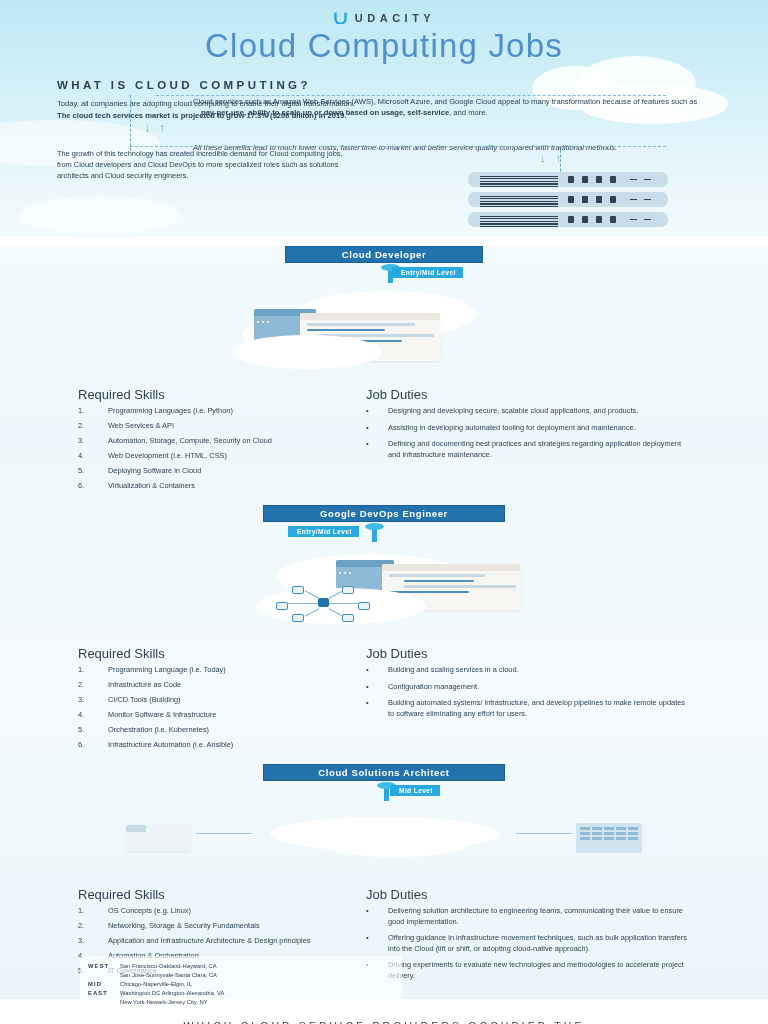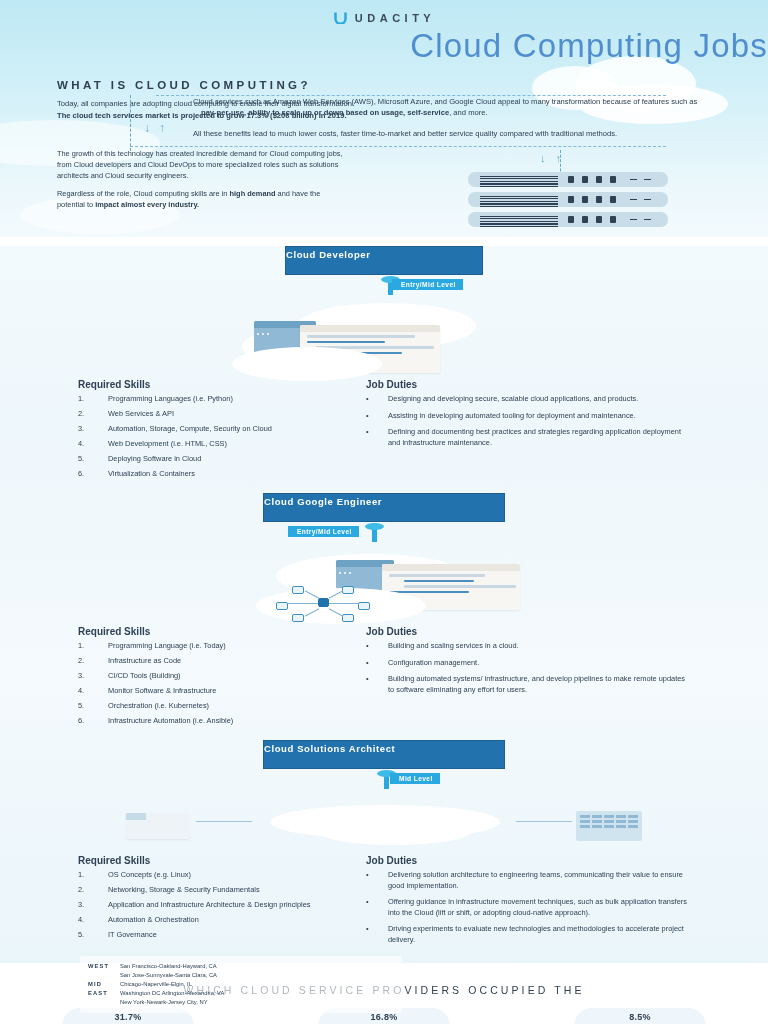--- a/index.html
+++ b/index.html
@@ -42,21 +42,21 @@
     font-weight: 600;
   }
   .brand .logo {
     display: inline-block;
     width: 15px; height: 13px;
     margin-right: 7px;
     vertical-align: -2px;
   }
   .hero-title {
     position: relative;
-    text-align: right;
+    text-align: center;
     font-size: 33px;
     color: #4f8fd0;
     letter-spacing: 1.2px;
     font-weight: 300;
     margin-top: 3px;
   }
   .hero h2.sec-h {
     position: relative;
     margin: 14px 0 0 57px;
     font-size: 11.5px;
@@ -97,21 +97,21 @@
     letter-spacing: 9px;
   }
   .para-right {
     position: absolute;
     left: 193px; top: 96px;
     width: 510px;
     font-size: 7.6px;
     line-height: 1.5;
     color: #2e4154;
   }
-  .para-right p + p { margin-top: 9px; }
+  .para-right p + p { margin-top: 23px; font-style: italic; }
   .para-right b { font-weight: 700; margin-left: 8px; }
 
   .dash-line2 {
     position: absolute;
     left: 130px; top: 146px;
     width: 536px;
     border-top: 1.4px dashed #7fb8d8;
   }
   .growth {
     position: absolute;
@@ -156,26 +156,27 @@
   .profiles-title {
     text-align: center;
     font-size: 10.5px;
     letter-spacing: 3.2px;
     font-weight: 700;
     color: #2f3f50;
     padding-top: 11px;
   }
   .role-banner {
     margin: 9px auto 0;
-    width: 198px; height: 29px;
+    width: 198px; height: 17px;
     background: #2273ad;
     color: #ffffff;
     font-size: 9.5px;
     font-weight: 700;
     letter-spacing: .6px;
+    text-align: center;
     line-height: 15px;
     border: 1px solid #1d5f91;
   }
   .level-wrap { position: relative; height: 26px; }
   .level-badge {
     position: absolute;
     top: 4px;
     height: 11px;
     padding: 0 7px 0 9px;
     background: #2aa9e0;
@@ -214,21 +215,21 @@
   .dot { width:2px;height:2px;border-radius:50%;background:#ffffff;display:inline-block;margin:2.5px 0 0 3px;}
 
   .node { position:absolute; border:1.3px solid #3d8fc0; border-radius:2px; background:#eaf5fb;}
   .node.c { background:#2273ad; border-color:#2273ad;}
   .nline { position:absolute; background:#7fb3d4; height:1px;}
 
   .cols { display:flex; padding: 4px 0 0 0; }
   .col-left  { width: 330px; padding-left: 78px; }
   .col-right { width: 360px; padding-left: 36px; }
   .col-h {
-    font-size: 10px; font-weight: 700; color:#2e4154; margin-bottom: 4px;
+    font-size: 13px; font-weight: 400; color:#2e4154; margin-bottom: 4px; margin-top: 20px;
   }
   ol.skills { list-style: none; }
   ol.skills li {
     font-size: 7.4px; color:#2e4154; line-height:1.42;
     display:flex; margin-bottom: 4.5px;
   }
   ol.skills li .num { width: 30px; flex: 0 0 30px; }
   ul.duties { list-style:none; }
   ul.duties li {
     font-size: 7.4px; color:#2e4154; line-height:1.42;
@@ -312,21 +313,20 @@
 
     <div class="para-right">
       <p><span>Cloud services such as Amazon Web Services (AWS), Microsoft Azure, and Google Cloud appeal to many transformation because of features such as </span><b>pay-per-use, ability to scale up or down based on usage, self-service</b><span>, and more.</span></p>
       <p>All these benefits lead to much lower costs, faster time-to-market and better service quality compared with traditional methods.</p>
     </div>
 
     <div class="dash-line2"></div>
 
     <div class="growth">
       <p>The growth of this technology has created incredible demand for Cloud computing jobs, from Cloud developers and Cloud DevOps to more specialized roles such as solutions architects and Cloud security engineers.</p>
-      <p><span>Regardless of the role, Cloud computing skills are in </span><b>high demand</b><span> and have the potential to </span><b>impact almost every industry.</b></p>
     </div>
 
     <div class="arrows2">
       <span>↓</span><span>↑</span>
     </div>
     <div class="dash-vert2"></div>
 
     <div class="rack">
       <div class="rack-row">
         <span class="rack-bars">
@@ -441,21 +441,21 @@
               <span>Assisting in developing automated tooling for deployment and maintenance.</span>
             </li>
           <li>
               <span class="bl">•</span>
               <span>Defining and documenting best practices and strategies regarding application deployment and infrastructure maintenance.</span>
             </li>
         </ul>
       </div>
     </div>
 
-    <div class="role-banner" style="width:242px;">Cloud Google Engineer</div>
+    <div class="role-banner" style="width:242px;">Google DevOps Engineer</div>
     <div class="level-wrap">
       <span class="pin" style="left:372px"></span>
       <span class="level-badge left">Entry/Mid Level</span>
     </div>
     <div class="illus">
       <div class="illus-cloud" style="width:190px;height:44px;left:276px;top:6px;"></div>
       <div class="winblue" style="left:336px;top:12px;width:58px;height:40px;">
         <div class="tb"><span class="dot"></span><span class="dot"></span><span class="dot"></span></div>
       </div>
       <div class="win" style="left:382px;top:16px;width:138px;height:46px;">

